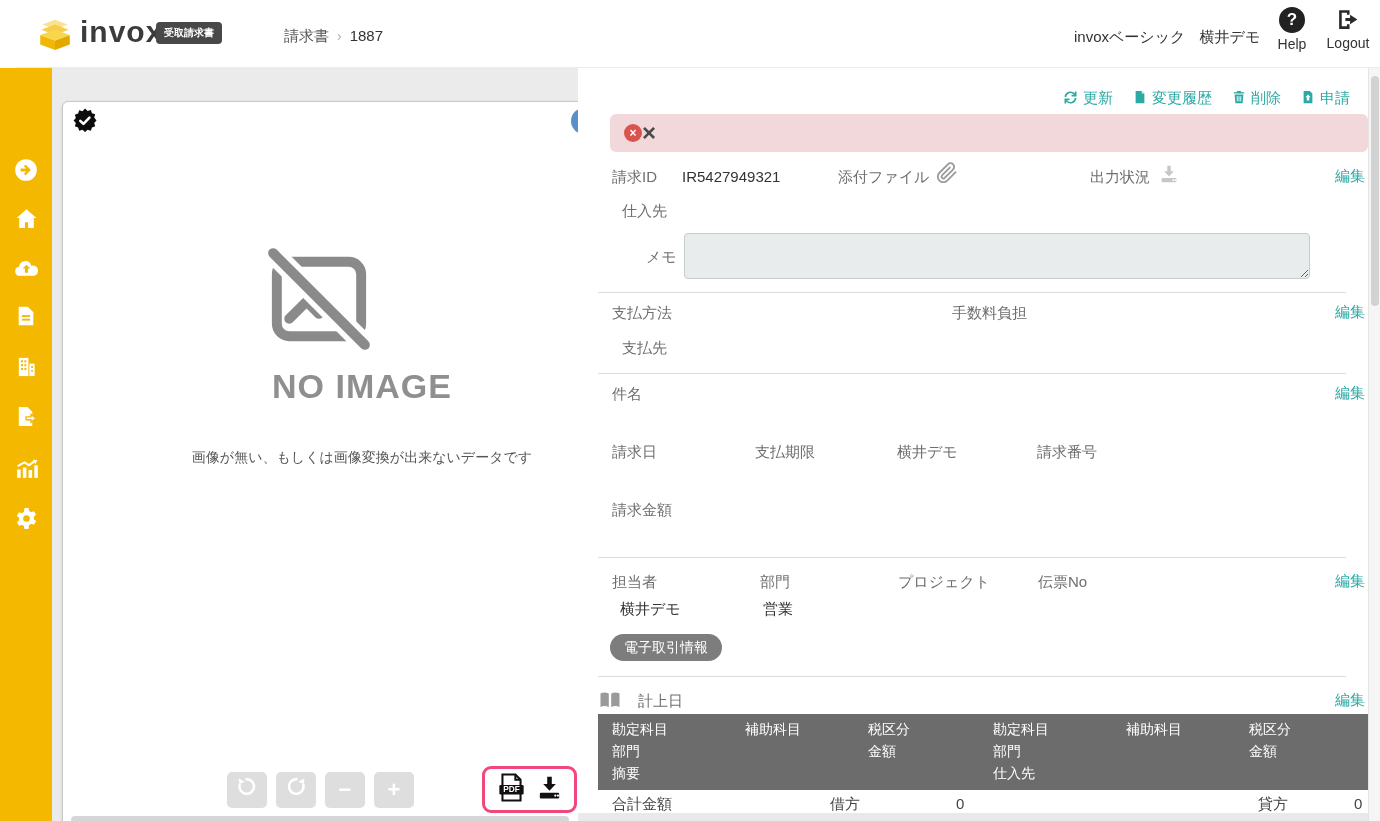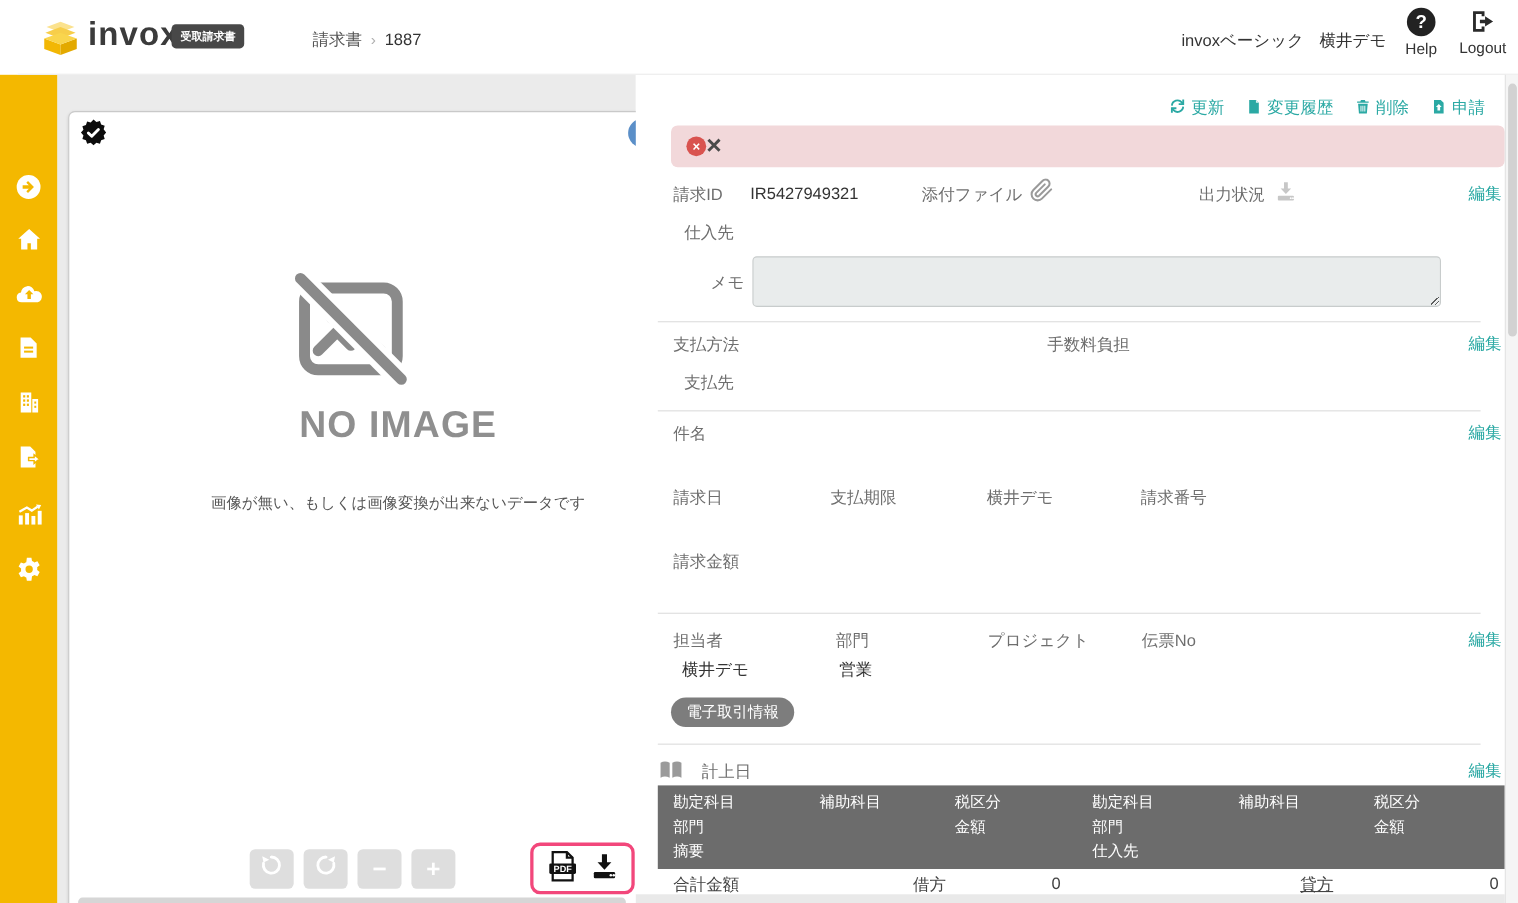--- a/index.html
+++ b/index.html
@@ -385,21 +385,21 @@
           <span></span>
           <span></span>
         </div>
       </div>
     </div>
 
     <div class="totals">
       <span class="abs" style="left:34px;">合計金額</span>
       <span class="abs" style="left:252px;">借方</span>
       <span class="abs" style="left:378px;">0</span>
-      <span class="abs" style="left:604px;text-decoration:underline;">貸方</span>
+      <span class="abs" style="left:680px;">貸方</span>
       <span class="abs" style="left:776px;">0</span>
     </div>
     <div class="bottom-strip"></div>
   </div>
 
   <div class="vscroll">
     <div class="vthumb"></div>
   </div>
 
 </div>

